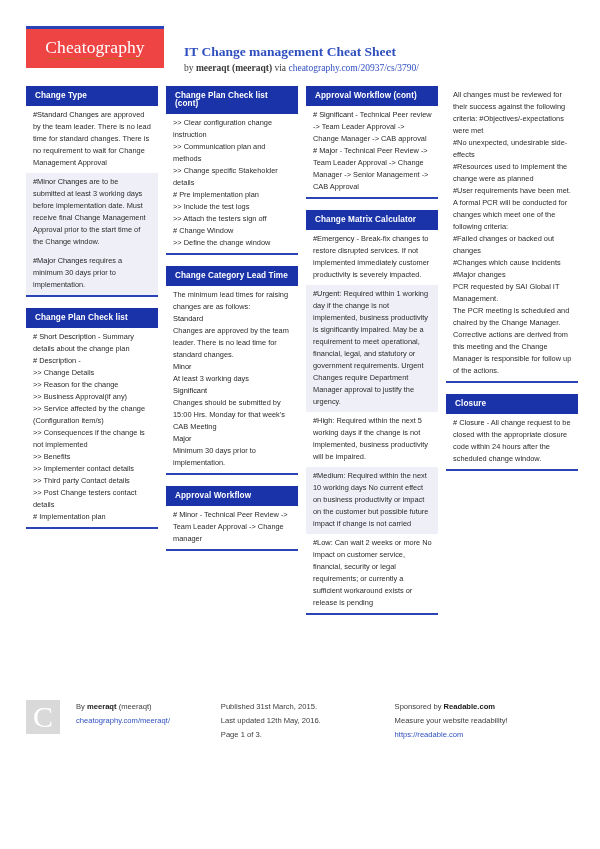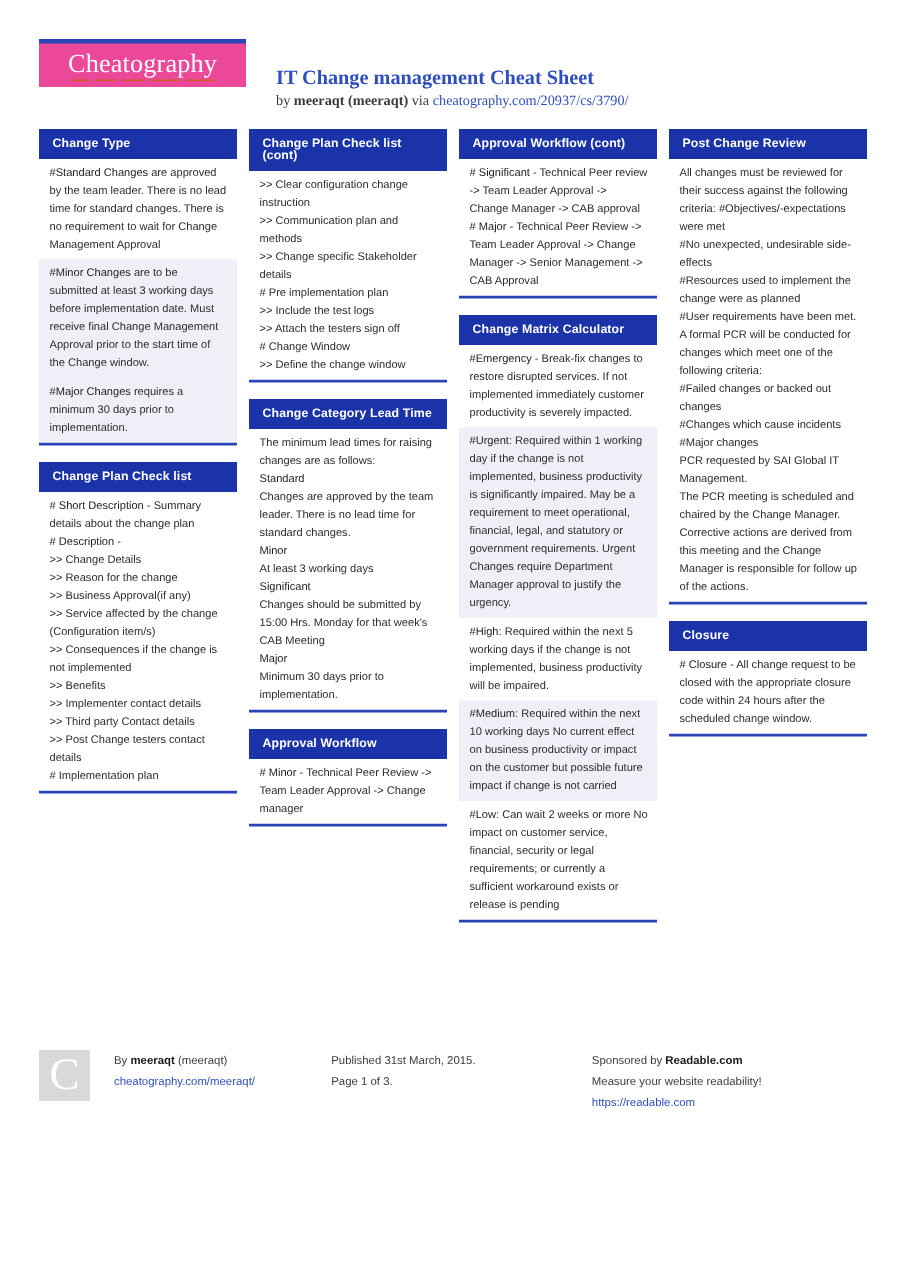--- a/index.html
+++ b/index.html
@@ -19,22 +19,22 @@
 
   
   .masthead {
     display: flex;
     align-items: flex-start;
     height: 44px;
     margin-bottom: 16px;
   }
   .logo-box {
     width: 138px;
-    height: 32px;
-    background: #ec4899;
+    height: 42px;
+    background: #ef4444;
     border-top: 3px solid #2a44b8;
     display: flex;
     align-items: center;
     justify-content: center;
     flex: 0 0 auto;
   }
   .logo-text {
     font-family: "Liberation Serif", serif;
     font-size: 17.5px;
     color: #ffffff;
@@ -204,21 +204,20 @@
             <div class="row"><b>#Emergency</b> - Break-fix changes to restore disrupted services. If not implemented immediately customer productivity is severely impacted.</div>
             <div class="row alt"><b>#Urgent</b>: Required within 1 working day if the change is not implemented, business productivity is significantly impaired. May be a requirement to meet operational, financial, legal, and statutory or government requirements. Urgent Changes require Department Manager approval to justify the urgency.</div>
             <div class="row"><b>#High</b>: Required within the next 5 working days if the change is not implemented, business productivity will be impaired.</div>
             <div class="row alt"><b>#Medium</b>: Required within the next 10 working days No current effect on business productivity or impact on the customer but possible future impact if change is not carried</div>
             <div class="row"><b>#Low</b>: Can wait 2 weeks or more No impact on customer service, financial, security or legal requirements; or currently a sufficient workaround exists or release is pending</div>
           </div>
         </div>
       </div>
       <div class="col">
         <div class="card">
-          <div class="card-head">Post Change Review</div>
           <div class="card-body">
             <div class="row">All changes must be reviewed for their success against the following criteria: #Objectives/-expectations were met<br>#No unexpected, undesirable side-effects<br>#Resources used to implement the change were as planned<br>#User requirements have been met.<br>A formal PCR will be conducted for changes which meet one of the following criteria:<br>#Failed changes or backed out changes<br>#Changes which cause incidents<br>#Major changes<br>PCR requested by SAI Global IT Management.<br>The PCR meeting is scheduled and chaired by the Change Manager.<br>Corrective actions are derived from this meeting and the Change Manager is responsible for follow up of the actions.</div>
           </div>
         </div>
         <div class="card">
           <div class="card-head">Closure</div>
           <div class="card-body">
             <div class="row"><b># Closure</b> - All change request to be closed with the appropriate closure code within 24 hours after the scheduled change window.</div>
           </div>
         </div>
@@ -226,20 +225,21 @@
     </div>
 
   <div class="footer">
     <div class="foot-logo">C</div>
     <div class="foot-col c1">
       <div><span>By </span><b>meeraqt</b><span> (meeraqt)</span></div>
       <div class="lnk">cheatography.com/meeraqt/</div>
     </div>
     <div class="foot-col c2">
       <div>Published 31st March, 2015.</div>
+      <div>Last updated 12th May, 2016.</div>
       <div>Page 1 of 3.</div>
     </div>
     <div class="foot-col c3">
       <div><span>Sponsored by </span><b>Readable.com</b></div>
       <div>Measure your website readability!</div>
       <div class="lnk">https://readable.com</div>
     </div>
   </div>
 
 </div>

